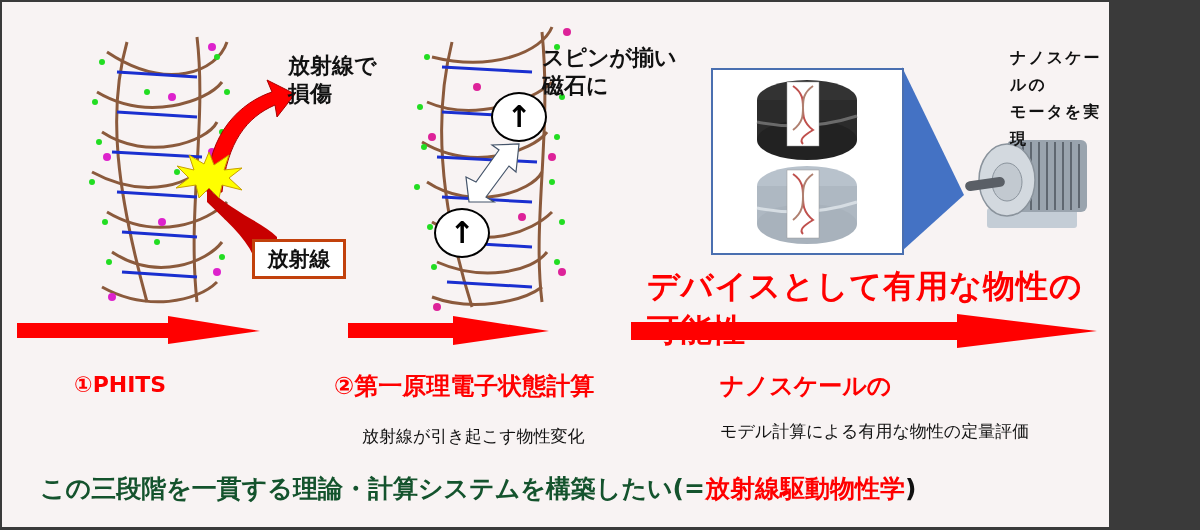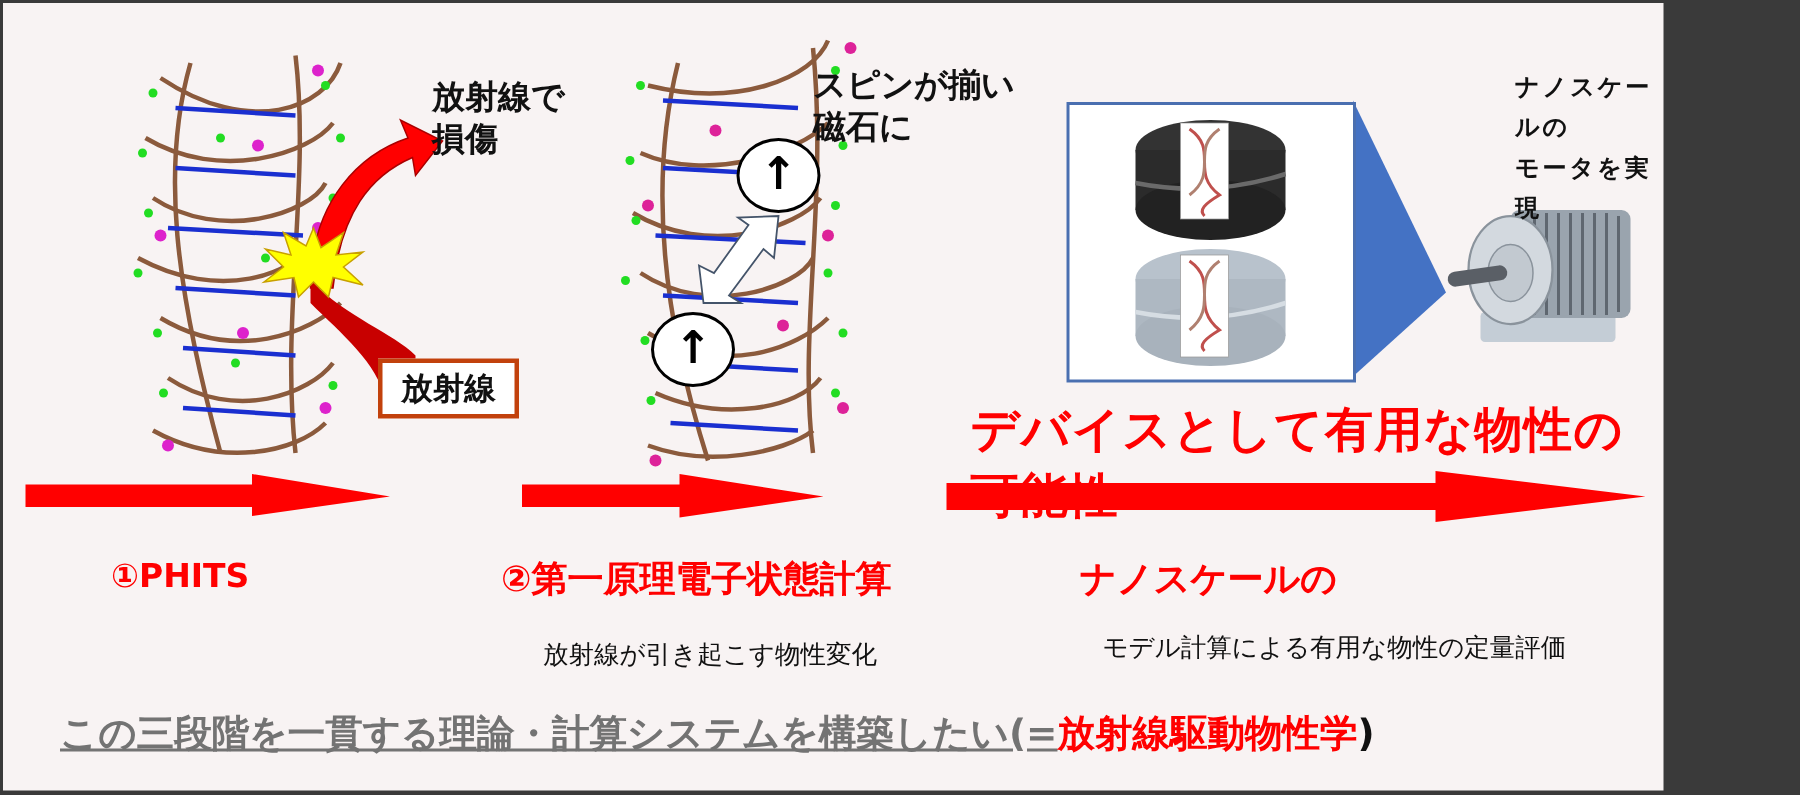--- a/index.html
+++ b/index.html
@@ -194,19 +194,19 @@
     <polygon points="261,11 366,11 366,4 462,19 366,33 366,26 261,26" fill="#ff0000" transform="translate(85,0)"></polygon>
     <polygon points="633,10 959,10 959,2 1099,19 959,36 959,28 633,28" fill="#ff0000" transform="translate(-4,0)"></polygon>
   </svg>
 
   <div class="abs label-red" style="left:72px; top:370px; font-size:22px;">①PHITS</div>
 
   <div class="abs label-black" style="left:360px; top:423px; font-size:17px; font-weight:normal;">放射線が引き起こす物性変化</div>
   <div class="abs label-red" style="left:332px; top:368px; font-size:24px;">②第一原理電子状態計算</div>
 
   <div class="abs label-red" style="left:718px; top:368px; font-size:24px;">ナノスケールの</div>
-  <div class="abs label-black" style="left:733px; top:418px; font-size:17px; font-weight:normal;">モデル計算による有用な物性の定量評価</div>
+  <div class="abs label-black" style="left:718px; top:418px; font-size:17px; font-weight:normal;">モデル計算による有用な物性の定量評価</div>
 
   <div class="abs" style="left:38px; top:470px; font-size:25px; font-weight:bold; white-space:nowrap;">
-    <span style="color:#737373;text-decoration:underline;">この三段階を一貫する理論・計算システムを構築したい(=</span><span style="color:#ff0000;margin-top:24px;">放射線駆動物性学</span><span style="color:#111;">)</span>
+    <span style="color:#14532d;">この三段階を一貫する理論・計算システムを構築したい(=</span><span style="color:#ff0000;margin-top:24px;">放射線駆動物性学</span><span style="color:#111;">)</span>
   </div>
 
 </div>
 
 </body></html>

